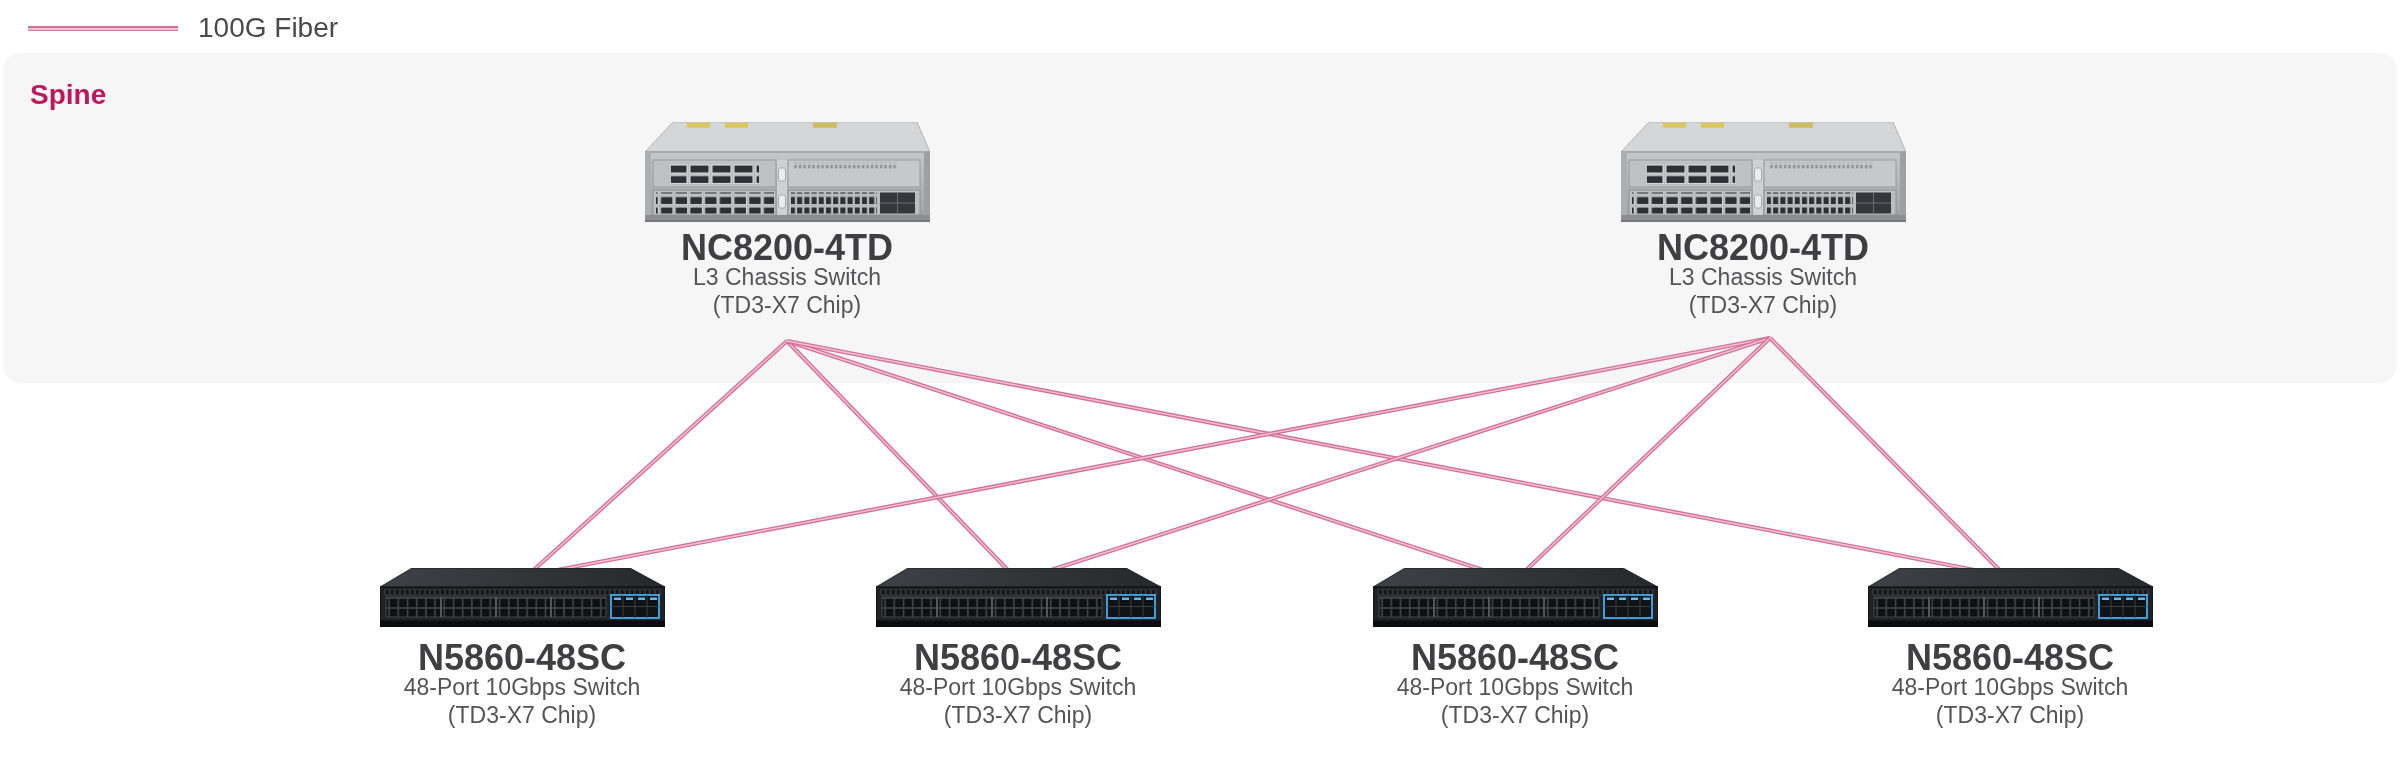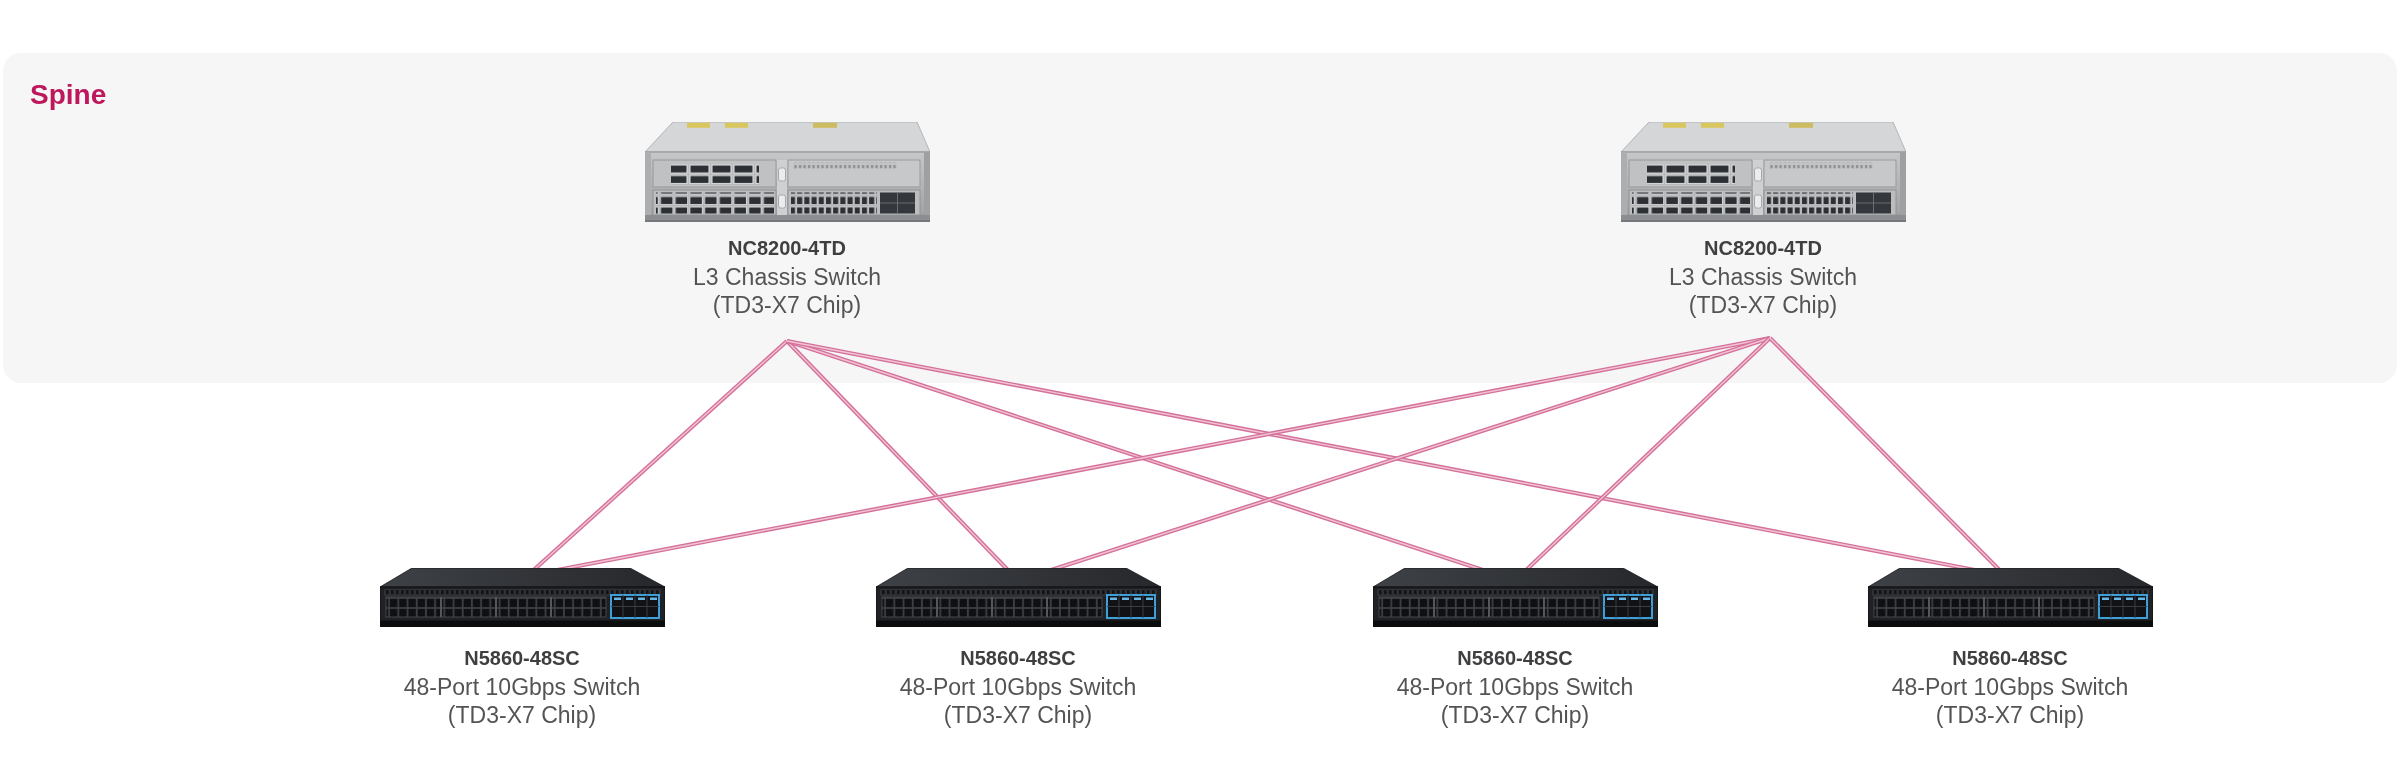--- a/index.html
+++ b/index.html
@@ -19,28 +19,32 @@
   .band-label{position:absolute;left:27px;font-size:28px;font-weight:600;color:#be185d;}
   .band.spine .band-label{top:26px;}
   .band.leaf .band-label{top:27px;}
   
   .links-overlay{position:absolute;left:0;top:0;width:2400px;height:760px;pointer-events:none;z-index:2;}
   
   .node{position:absolute;width:430px;display:flex;flex-direction:column;align-items:center;z-index:3;}
   .node .device-img{display:block;}
   .node.spine-node .device-img{margin-bottom:11px;}
   .node.leaf-node .device-img{margin-bottom:16px;}
-  .node .model{font-size:20px;font-weight:700;color:#3f3f41;line-height:30px;text-align:center;}
+  .node .model{font-size:36px;font-weight:700;color:#3f3f41;line-height:30px;text-align:center;}
   .node .desc{font-size:23px;font-weight:400;color:#545456;line-height:28px;text-align:center;}
 </style>
 </head>
 <body>
 
 <div class="stage">
 
+  <div class="legend">
+    <div class="legend-swatch" id="legend-swatch" style="background: linear-gradient(rgb(212, 113, 154) 0px, rgb(212, 113, 154) 30%, rgb(242, 195, 212) 30%, rgb(242, 195, 212) 70%, rgb(212, 113, 154) 70%, rgb(212, 113, 154) 100%);"></div>
+    <div class="legend-label">100G Fiber</div>
+  </div>
 
   <div class="band spine">
     <div class="band-label">Spine</div>
   </div>
 
 
   <svg class="links-overlay" id="links-overlay" width="2400" height="760" viewBox="0 0 2400 760" xmlns="http://www.w3.org/2000/svg">
       <line x1="787" y1="341" x2="532.6" y2="571" stroke="#d4719a" stroke-width="4.2"></line>
       <line x1="787" y1="341" x2="532.6" y2="571" stroke="#f2c3d4" stroke-width="1.4"></line>
       <line x1="787" y1="341" x2="1008.76" y2="571" stroke="#d4719a" stroke-width="4.2"></line>

